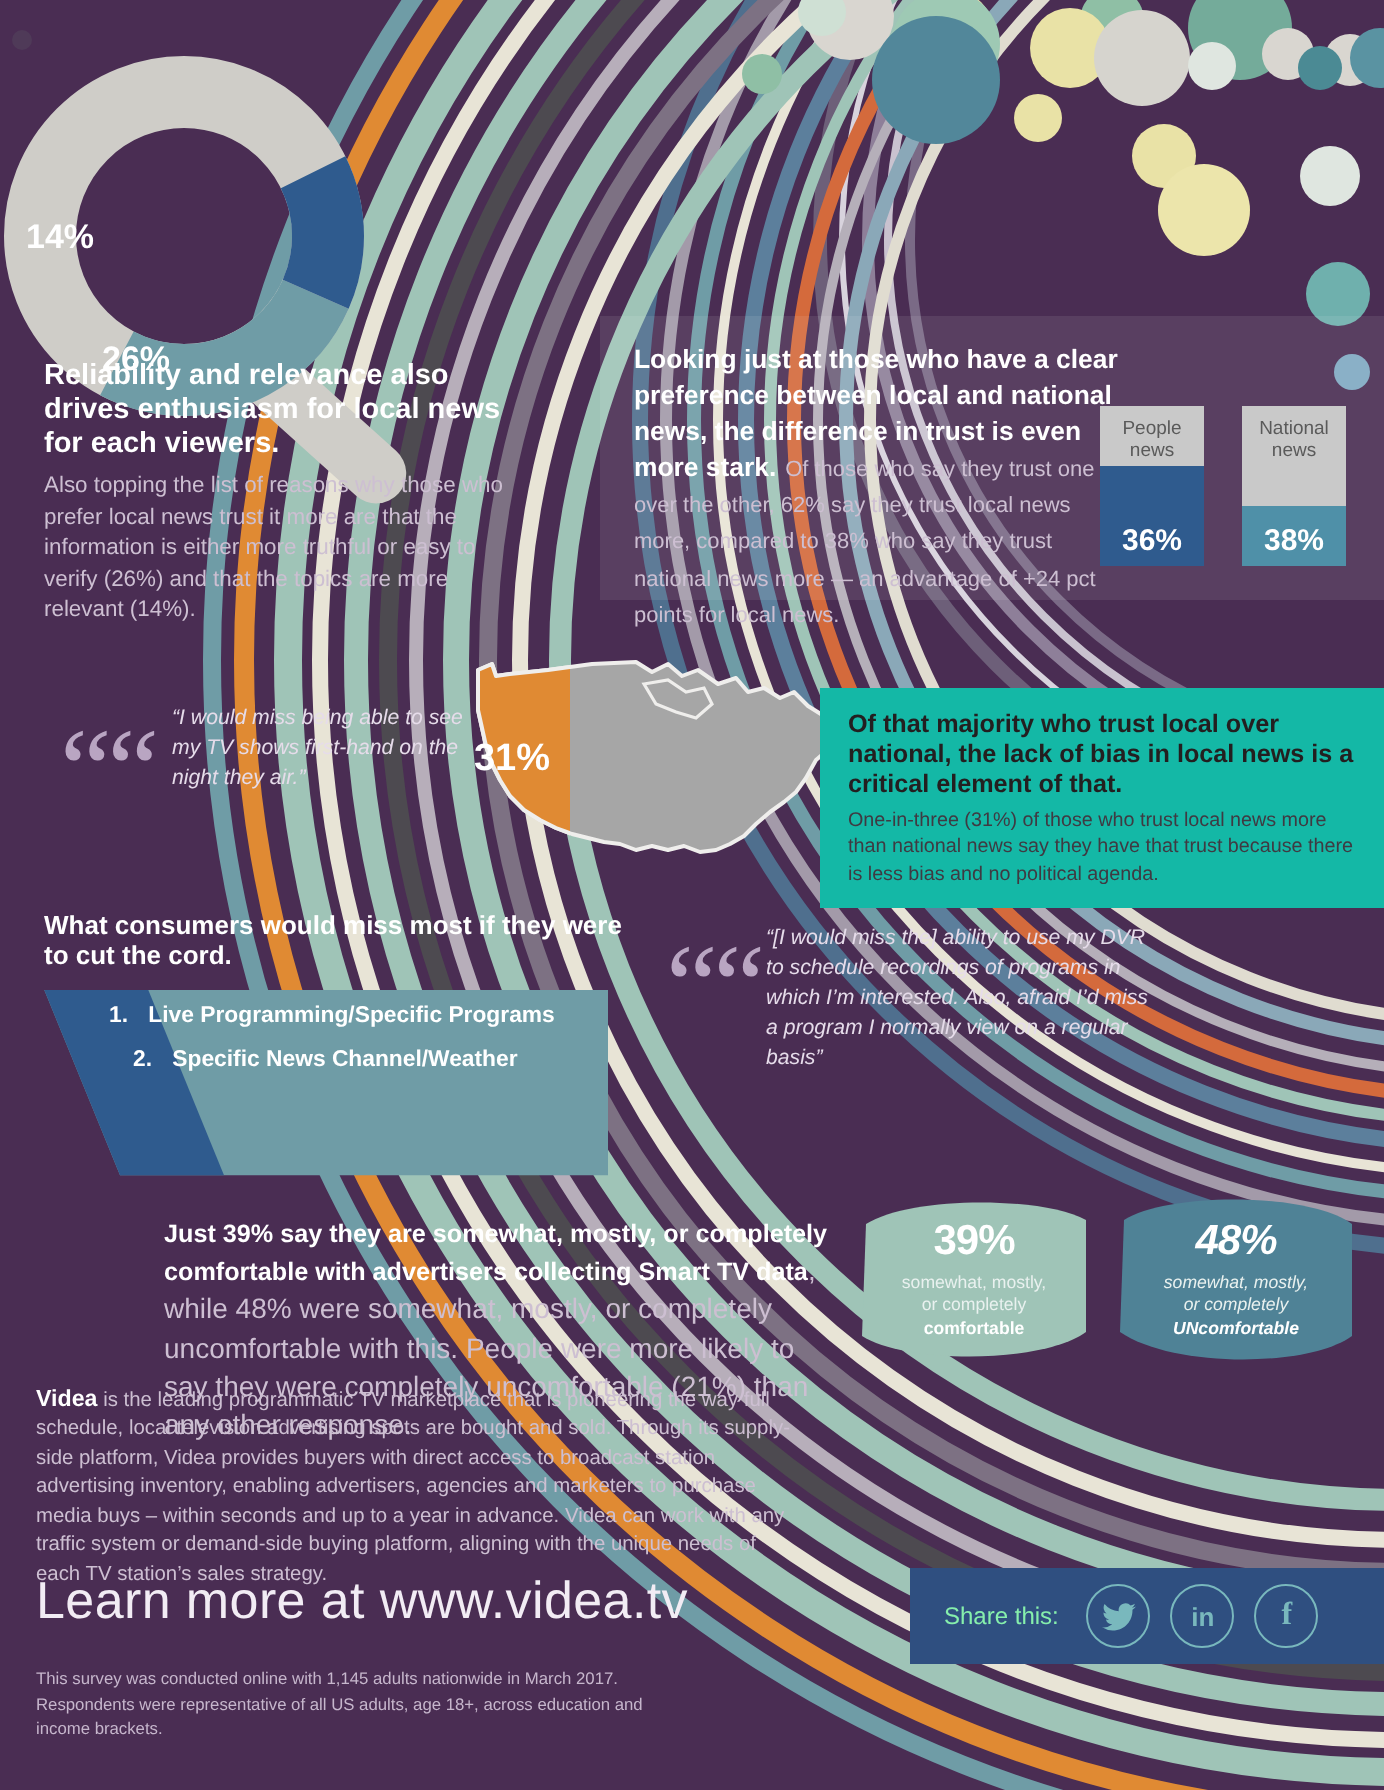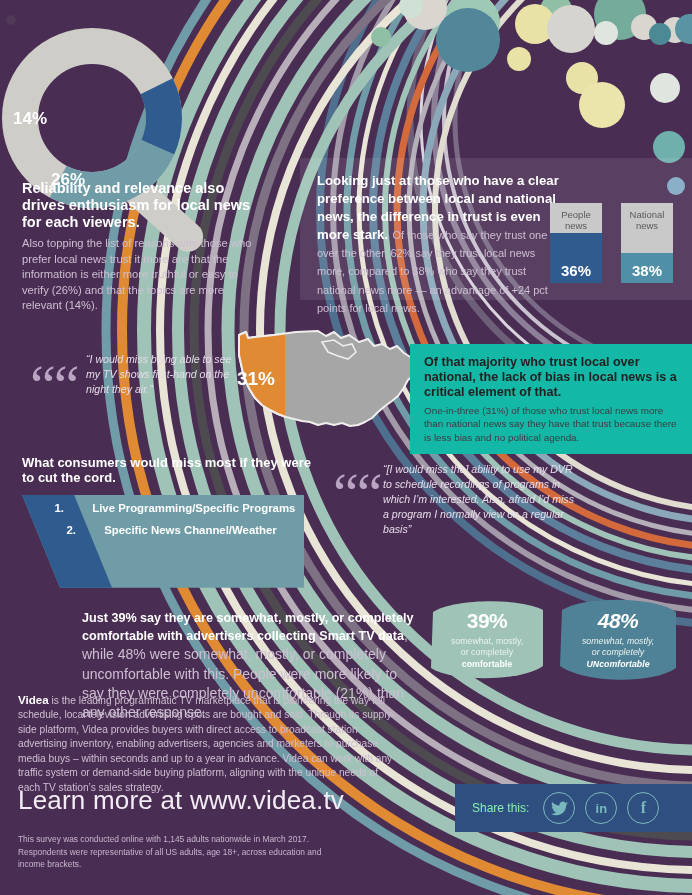--- a/index.html
+++ b/index.html
@@ -102,21 +102,21 @@
     position: absolute; left: 0; top: 0; width: 95px; height: 93px;
     background: #2f5b8e;
     clip-path: polygon(0 0, 52px 0, 90px 93px, 38px 93px);
   }
   #list-items { position: absolute; inset: 0; }
   #list-items li {
     list-style: none; position: absolute; left: 0; right: 8px;
     color: #ffffff; font-weight: bold; font-size: 11.4px; white-space: nowrap;
   }
   #list-items li .num { display: inline-block; width: 22px; text-align: right; }
-  #list-items li .lbl { margin-left: 25px; }
+  #list-items li .lbl { margin-left: 7px; }
   #list-items li:nth-child(1) { top: 7px;  padding-left: 20px; }
   #list-items li:nth-child(2) { top: 29px; padding-left: 32px; }
   #list-items li:nth-child(3) { top: 51px; padding-left: 44px; }
   #list-items li:nth-child(4) { top: 73px; padding-left: 56px; }
 
   
   #quote-dvr { left: 333px; top: 462px; width: 245px; }
   #quote-dvr .qmark { position: absolute; left: 0; top: 2px; }
   #quote-dvr .quote-txt { margin-left: 50px; font-size: 10.6px; }
 

